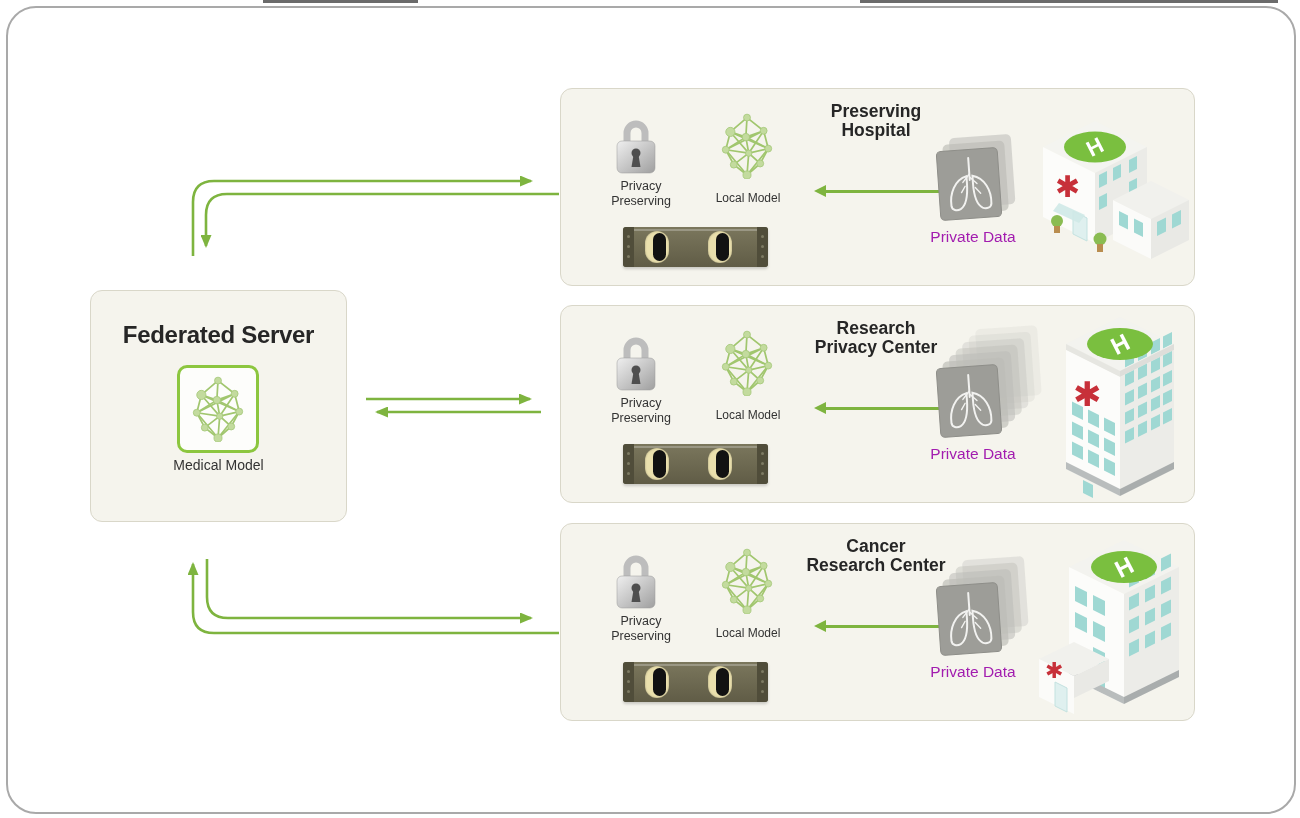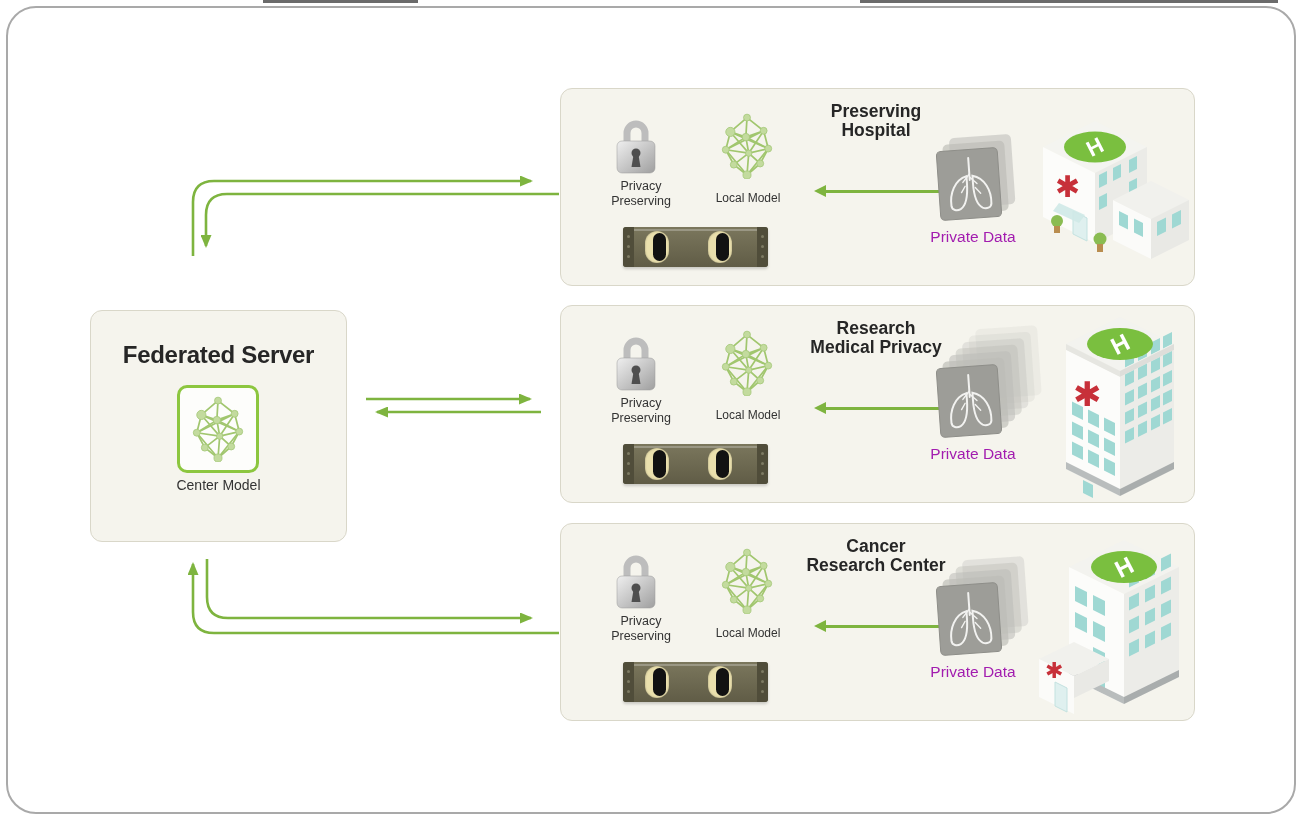--- a/index.html
+++ b/index.html
@@ -4,21 +4,21 @@
 <style>
   html,body{margin:0;padding:0;background:#ffffff;}
   .canvas{position:relative;width:1300px;height:818px;background:#ffffff;overflow:hidden;
           font-family:"Liberation Sans",sans-serif;color:#2b2b2b;}
   .card{position:absolute;left:6px;top:6px;width:1286px;height:804px;border:2px solid #a9a9a9;
         border-radius:30px;background:#ffffff;}
   .edge-artifact{position:absolute;top:0;height:3px;background:#6b6b6b;}
 
   
   .soft-box{position:absolute;background:#f5f4ed;border:1.5px solid #d9d7c9;border-radius:12px;}
-  .server-box{left:90px;top:290px;width:255px;height:230px;margin-top:20px;}
+  .server-box{left:90px;top:290px;width:255px;height:230px;}
   .panel{left:560px;width:633px;height:196px;}
   .panel.p1{top:88px;} .panel.p2{top:305px;text-decoration:underline;} .panel.p3{top:523px;}
 
   .server-title{position:absolute;left:0;top:30px;width:100%;text-align:center;
                 font-size:24px;font-weight:700;letter-spacing:-.3px;color:#262626;}
   .model-box{position:absolute;left:86px;top:74px;width:76px;height:82px;background:#fdfdfb;
              border:3px solid #8cc63f;border-radius:10px;display:flex;align-items:center;justify-content:center;}
   .global-label{position:absolute;left:0;top:166px;width:100%;text-align:center;font-size:14px;color:#333;}
 
   .panel-title{position:absolute;left:155px;top:13px;width:320px;text-align:center;
@@ -132,21 +132,21 @@
     </g>
   </svg>
 
   <div class="soft-box server-box">
     <div class="server-title">Federated Server</div>
     <div class="model-box">
       <svg width="58" height="66" viewBox="0 0 100 115">
           <use href="#nn-shape"></use>
         </svg>
     </div>
-    <div class="global-label">Center Model</div>
+    <div class="global-label">Medical Model</div>
   </div>
 
   <div class="soft-box panel p1">
     <div class="panel-title">
       <span>Preserving</span><br>
       <span>Hospital</span>
     </div>
     <svg class="lock-pos" width="44" height="60" viewBox="0 0 44 60">
         <use href="#lock-shape"></use>
       </svg>
@@ -216,21 +216,21 @@
       <g transform="matrix(1,-0.5,0,1,0,163)">
           <rect x="124" y="6" width="9" height="14" fill="#9fd8d3"></rect>
           <rect x="139" y="6" width="9" height="14" fill="#9fd8d3"></rect>
         </g>
     </svg>
   </div>
 
   <div class="soft-box panel p2">
     <div class="panel-title">
       <span>Research</span><br>
-      <span>Medical Privacy</span>
+      <span>Privacy Center</span>
     </div>
     <svg class="lock-pos" width="44" height="60" viewBox="0 0 44 60">
         <use href="#lock-shape"></use>
       </svg>
     <div class="small-label privacy-label">
       <span>Privacy</span><br>
       <span>Preserving</span>
     </div>
     <svg class="nn-pos" width="58" height="66" viewBox="0 0 100 115">
         <use href="#nn-shape"></use>

